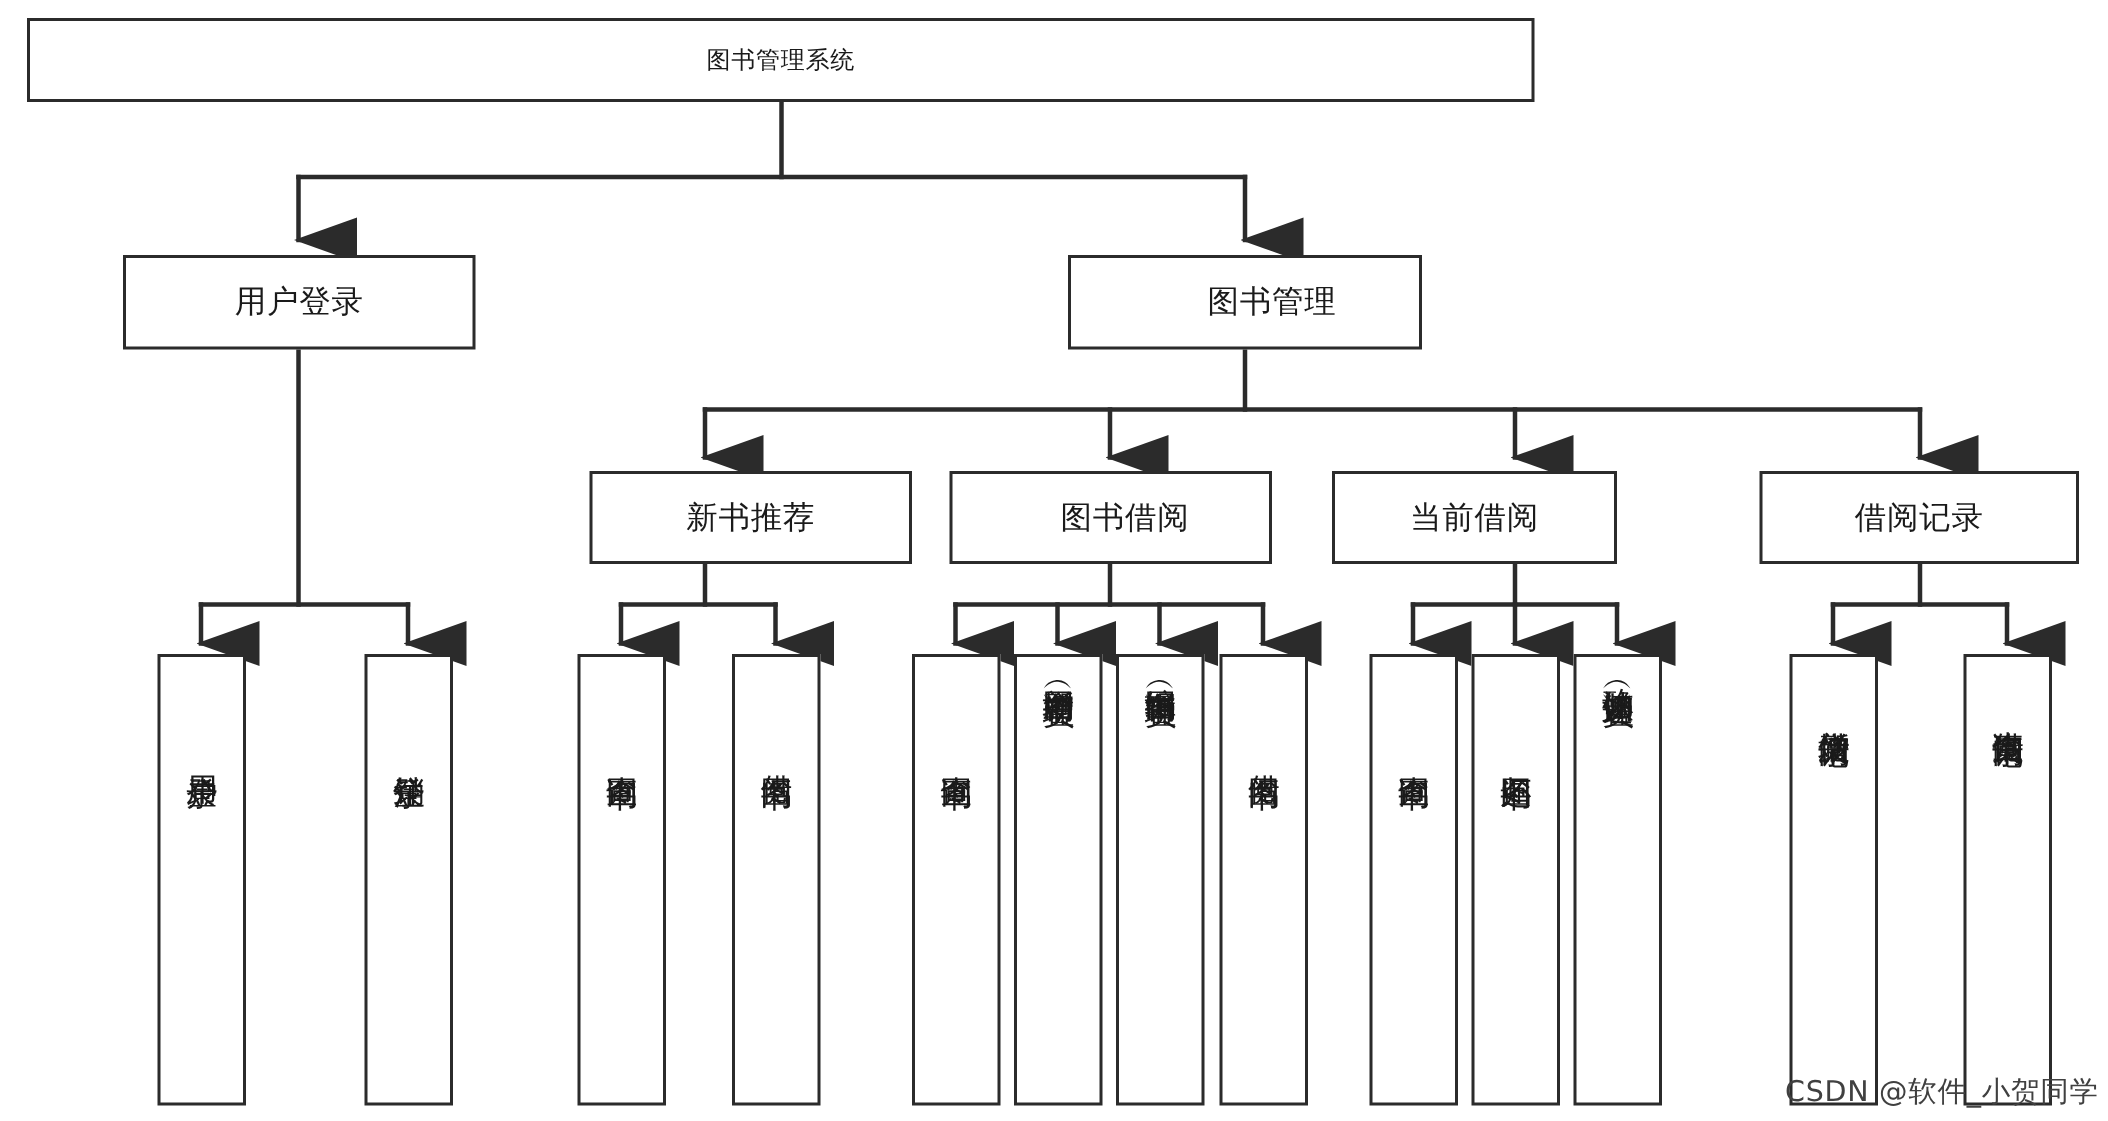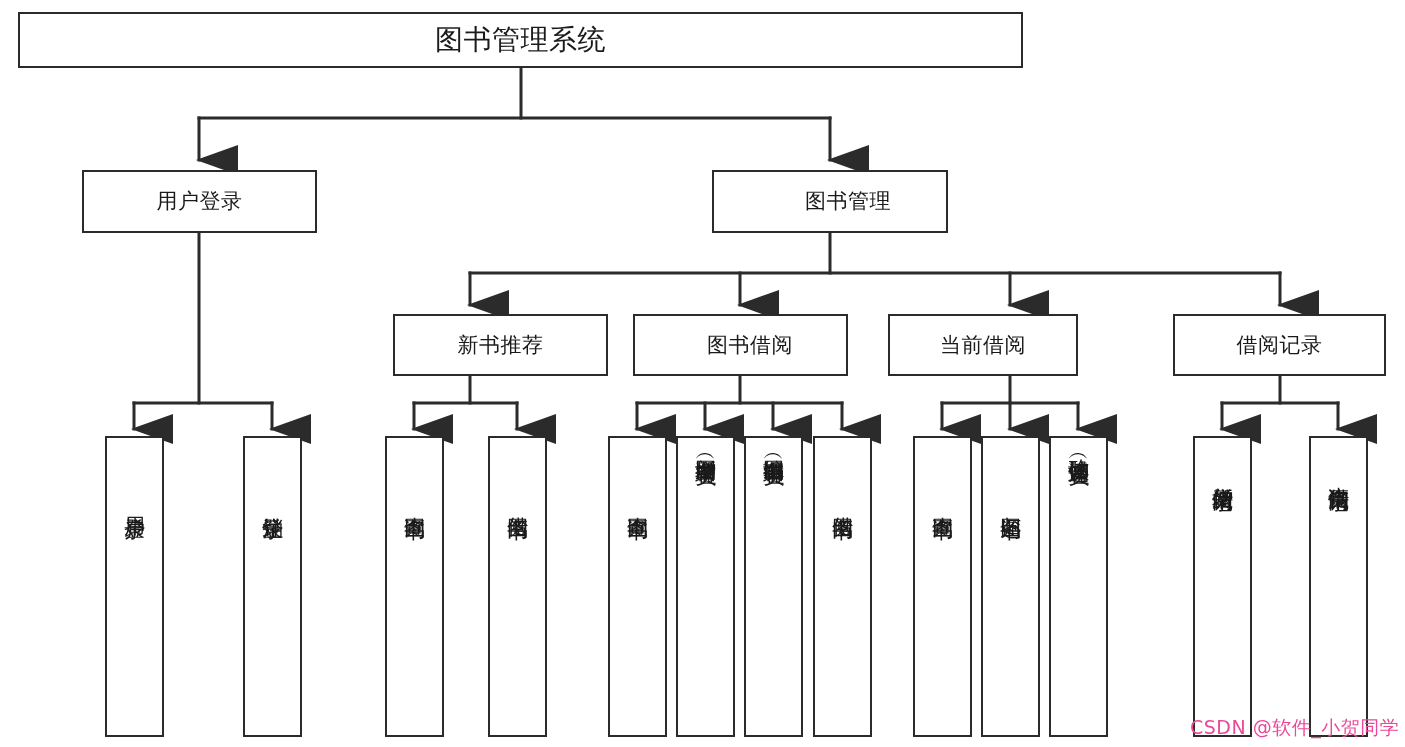--- a/index.html
+++ b/index.html
@@ -39,41 +39,41 @@
     display: block;
     text-align: center;
     line-height: 1.18;
     white-space: pre;
   }
   .node.horiz .lbl {
     font-size: 21px;
     letter-spacing: 0.5px;
   }
   .node.root .lbl {
-    font-size: 28px;
+    font-size: 16px;
   }
   .node.leaf {
     align-items: flex-start;
     justify-content: center;
     padding-top: 6px;
   }
   .node.leaf .lbl {
     writing-mode: vertical-rl;
     text-orientation: upright;
     font-size: 21px;
     line-height: 1.26;
     letter-spacing: 1px;
   }
   .node.leaf.tall {
     padding-top: 2px;
   }
   .watermark {
     position: absolute;
     font-size: 19px;
-    color: #ec4899;
+    color: #404040;
     letter-spacing: 0.5px;
     white-space: nowrap;
     user-select: none;
   }
 </style>
 </head>
 <body>
 
 <div id="canvas">
 

